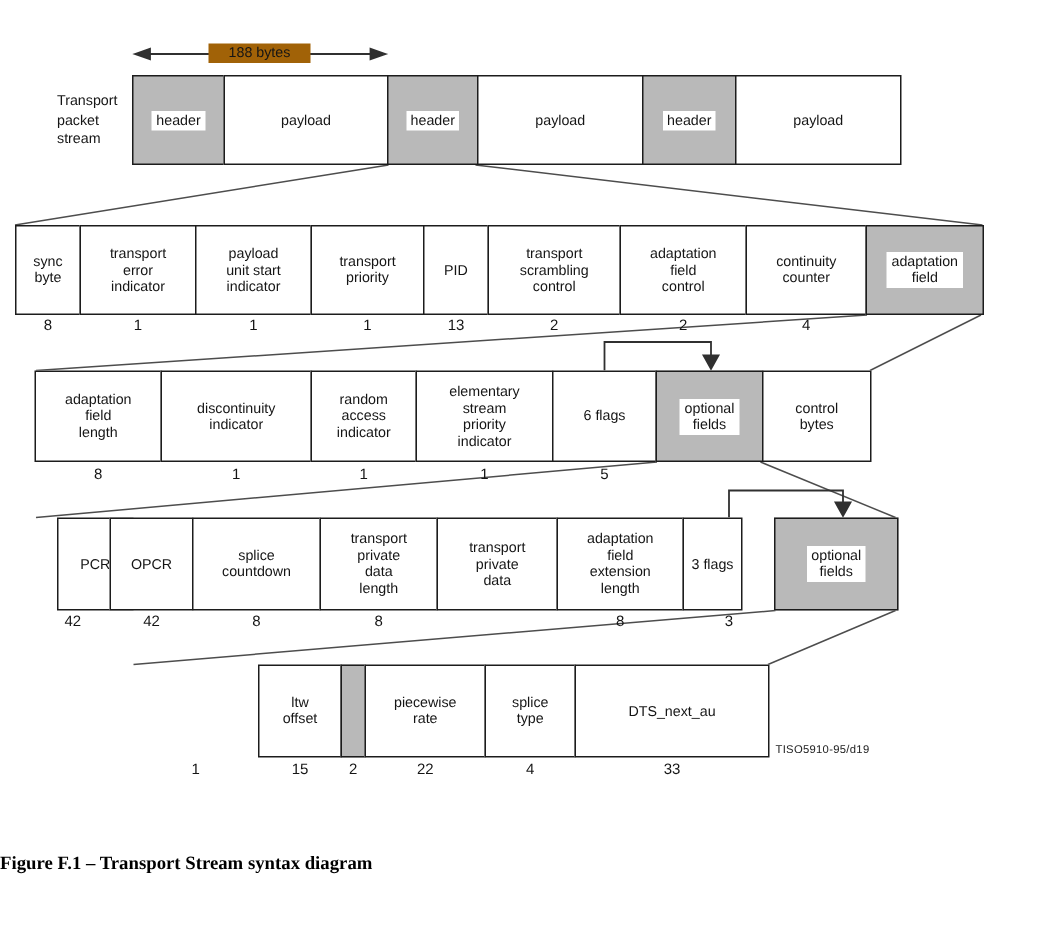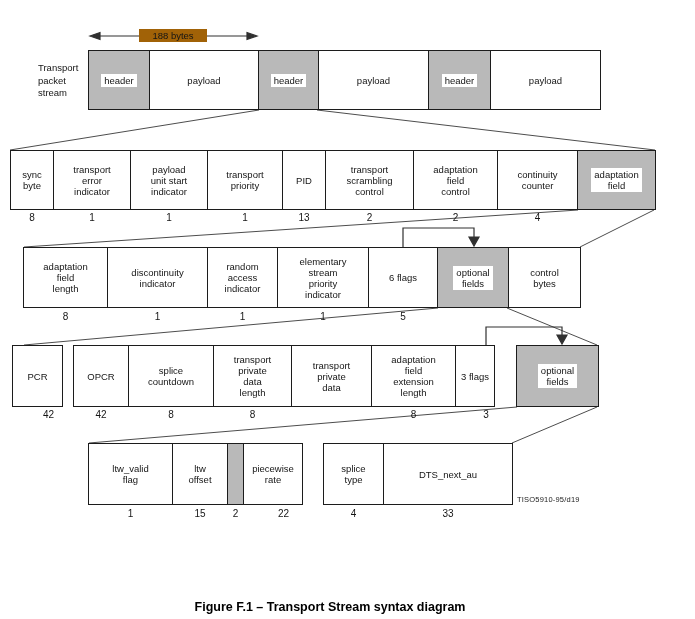--- a/index.html
+++ b/index.html
@@ -30,22 +30,22 @@
   }
   .arrow-chip{
     position:absolute;left:139px;top:29px;width:68px;height:13px;z-index:3;
     background:#a16207;text-align:center;font-size:9.5px;line-height:13px;color:#151515;
   }
   .watermark{
     position:absolute;left:517px;top:495px;z-index:2;
     font-size:7.5px;color:#222;letter-spacing:0.2px;
   }
   .caption{
-    position:absolute;left:0;top:600px;width:660px;text-align:center;z-index:2;
-    font-family:Liberation Sans, sans-serif;
+    position:absolute;left:0;top:568px;width:660px;z-index:2;
+    font-family:Liberation Serif, serif;
     font-weight:bold;font-size:12.5px;color:#000;
   }
 </style>
 </head>
 <body>
 
 <div class="stage">
 
   <svg class="connectors" width="695" height="619" viewBox="0 0 695 619">
     <g stroke="#303030" stroke-width="1.2" fill="#303030">
@@ -184,21 +184,21 @@
   </div>
   <div class="bitsrow" style="top:311px">
     <span class="bit" style="left:23px;width:85px">8</span>
     <span class="bit" style="left:107px;width:101px">1</span>
     <span class="bit" style="left:207px;width:71px">1</span>
     <span class="bit" style="left:277px;width:92px">1</span>
     <span class="bit" style="left:368px;width:70px">5</span>
   </div>
 
   <div class="row" style="top:345px;height:62px">
-    <div class="cell" style="left:12px;width:51px">
+    <div class="cell" style="left:38px;width:51px">
         <span class="lbl">PCR</span>
       </div>
     <div class="cell" style="left:73px;width:56px">
         <span class="lbl">OPCR</span>
       </div>
     <div class="cell" style="left:128px;width:86px">
         <span class="lbl">splice
 countdown</span>
       </div>
     <div class="cell" style="left:213px;width:79px">
@@ -229,30 +229,26 @@
   <div class="bitsrow" style="top:409px">
     <span class="bit" style="left:23px;width:51px">42</span>
     <span class="bit" style="left:73px;width:56px">42</span>
     <span class="bit" style="left:128px;width:86px">8</span>
     <span class="bit" style="left:213px;width:79px">8</span>
     <span class="bit" style="left:371px;width:85px">8</span>
     <span class="bit" style="left:455px;width:62px">3</span>
   </div>
 
   <div class="row" style="top:443px;height:62px">
-    <div class="cell" style="left:88px;width:85px">
-        <span class="lbl">ltw_valid
-flag</span>
-      </div>
     <div class="cell" style="left:172px;width:56px">
         <span class="lbl">ltw
 offset</span>
       </div>
     <div class="cell gray" style="left:227px;width:17px"></div>
-    <div class="cell" style="left:243px;width:60px">
+    <div class="cell" style="left:243px;width:81px">
         <span class="lbl">piecewise
 rate</span>
       </div>
     <div class="cell" style="left:323px;width:61px">
         <span class="lbl">splice
 type</span>
       </div>
     <div class="cell" style="left:383px;width:130px">
         <span class="lbl">DTS_next_au</span>
       </div>

